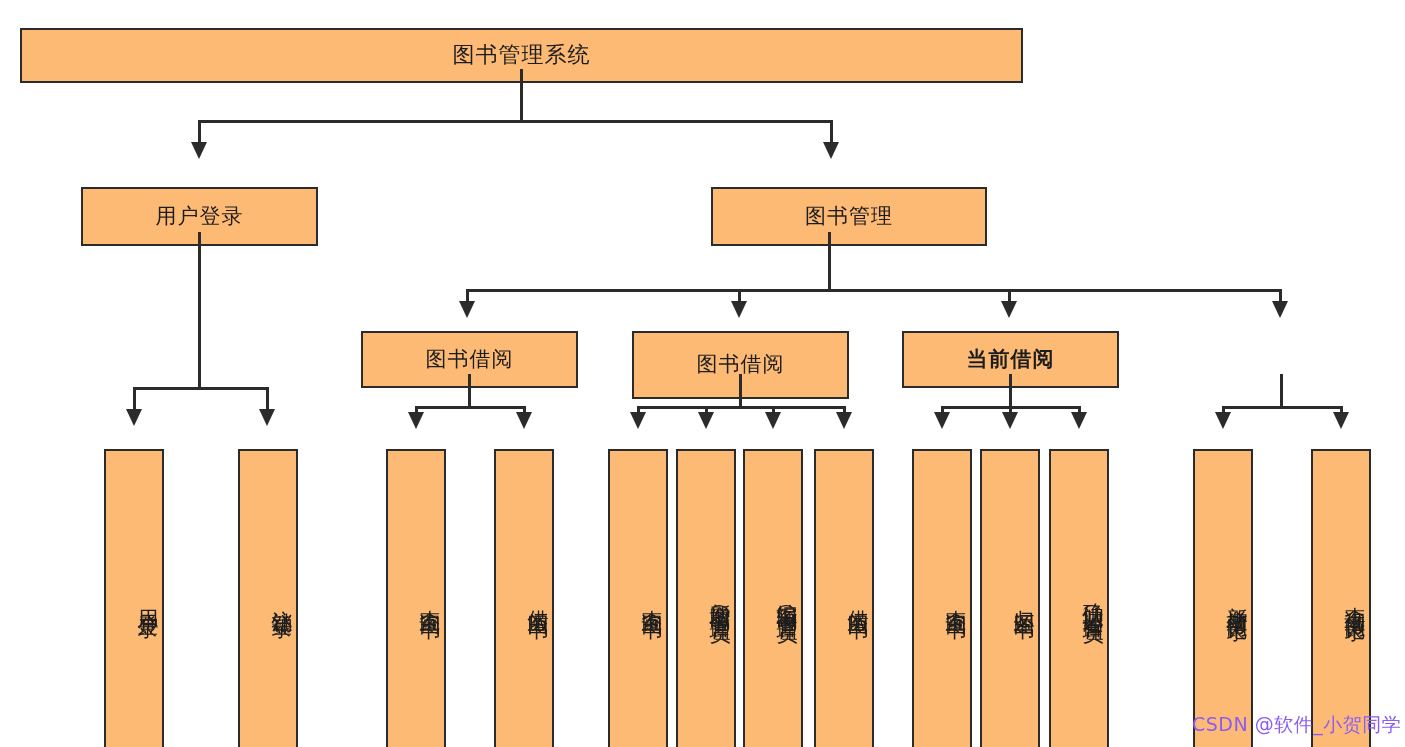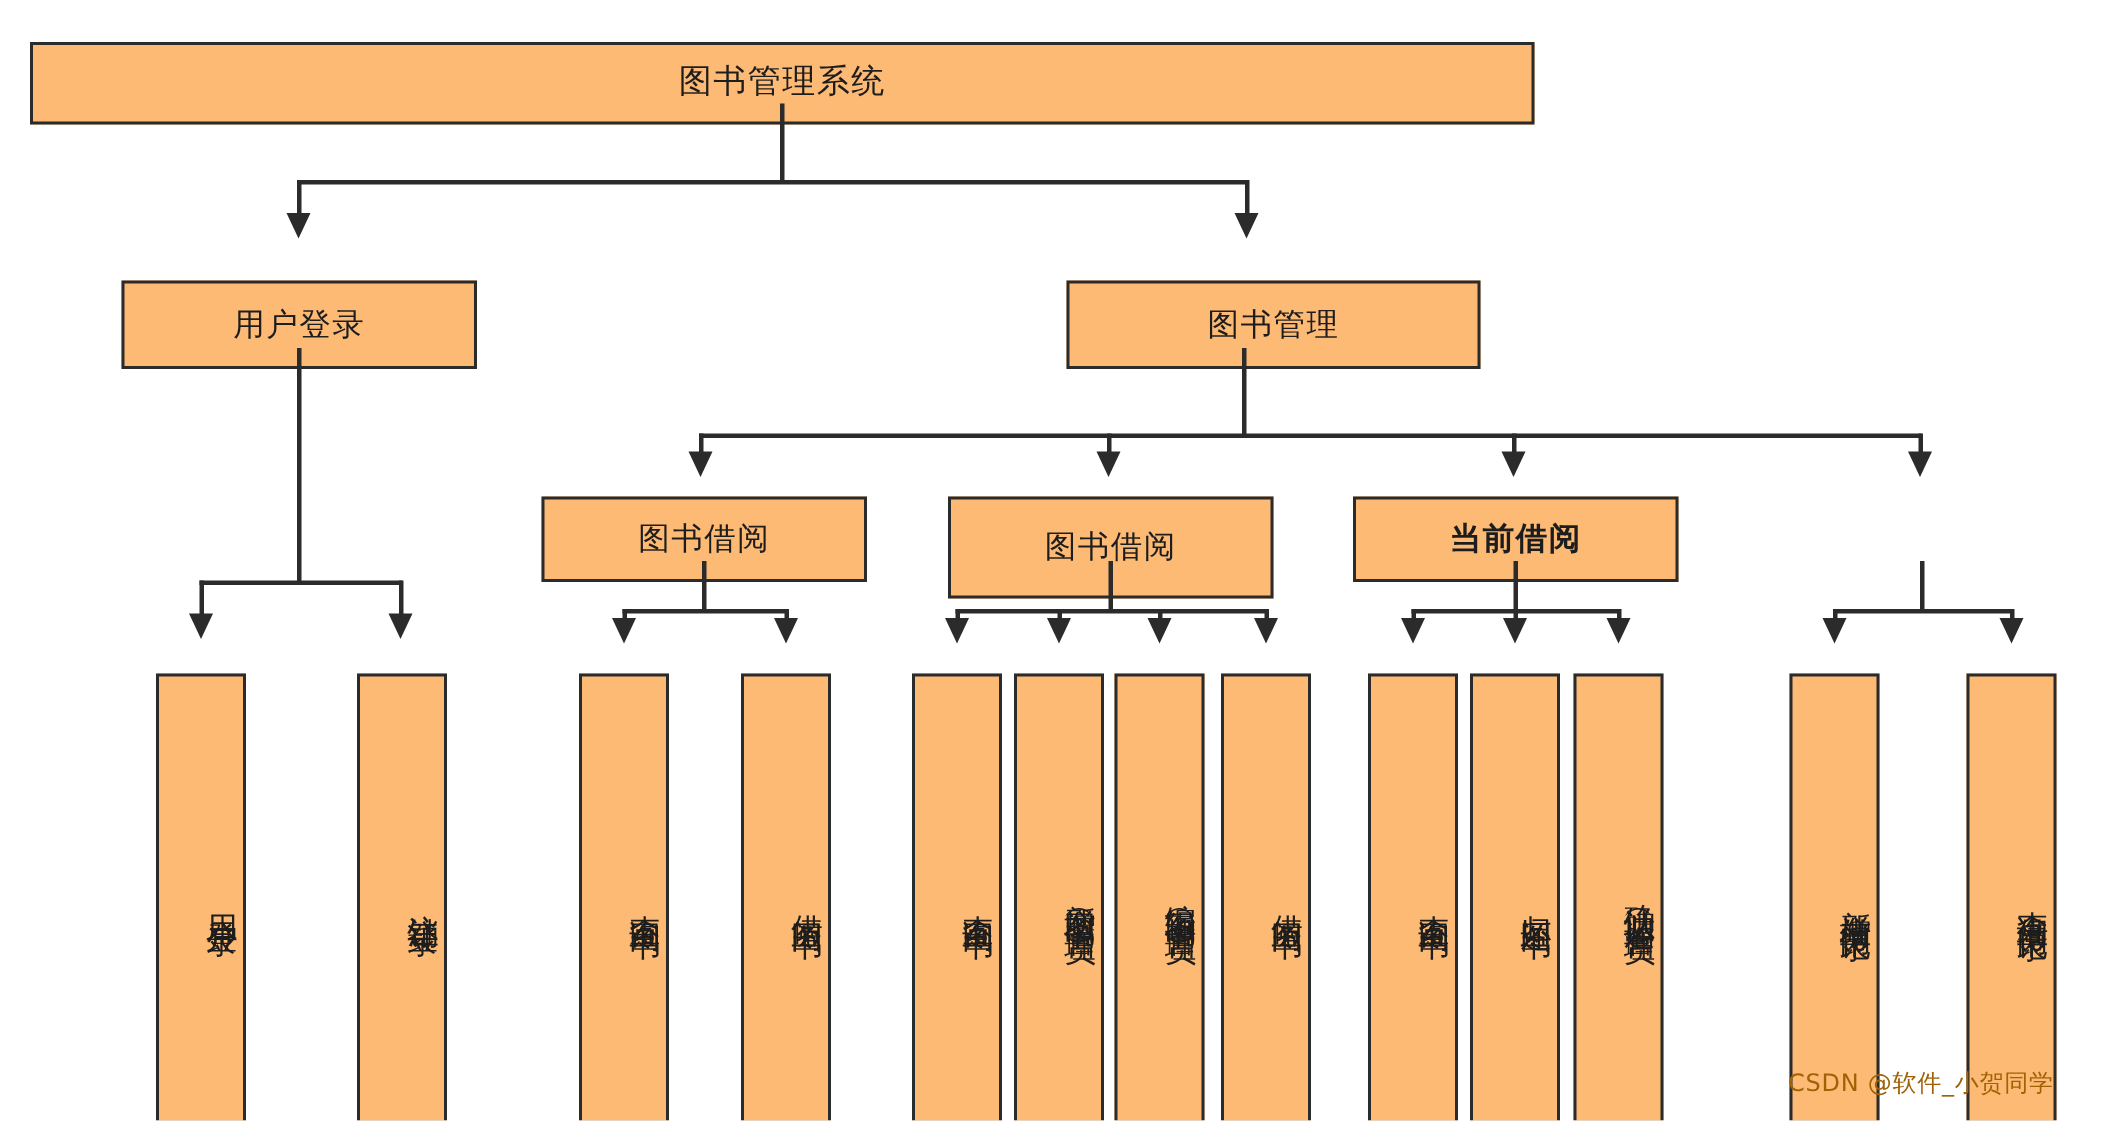--- a/index.html
+++ b/index.html
@@ -69,22 +69,22 @@
     position:absolute;
     width:0;height:0;
     border-left:8px solid transparent;
     border-right:8px solid transparent;
     border-top:17px solid #2b2b2b;
   }
 
   
   #watermark{
     position:absolute;
-    font-size:16px;
-    color:#a16207;
+    font-size:19px;
+    color:#8b5cf6;
     white-space:nowrap;
     letter-spacing:0.5px;
     pointer-events:none;
   }
 </style>
 </head>
 <body>
 
 <div id="canvas">
 

